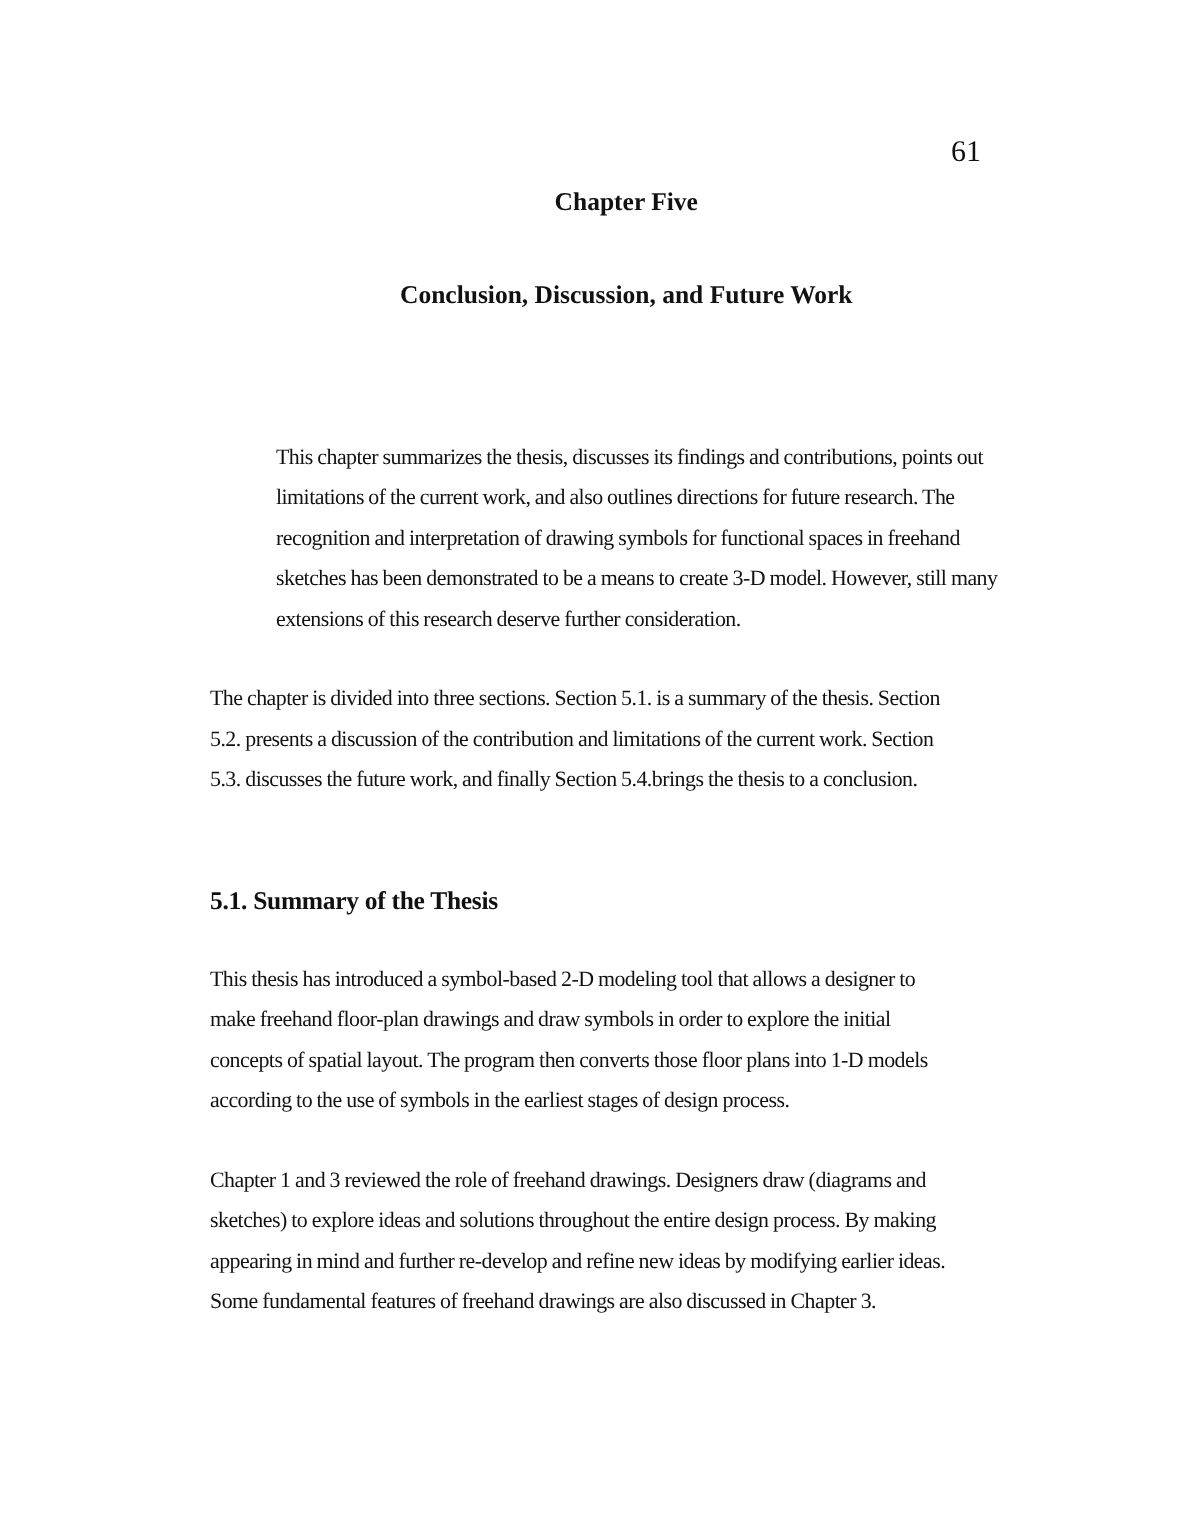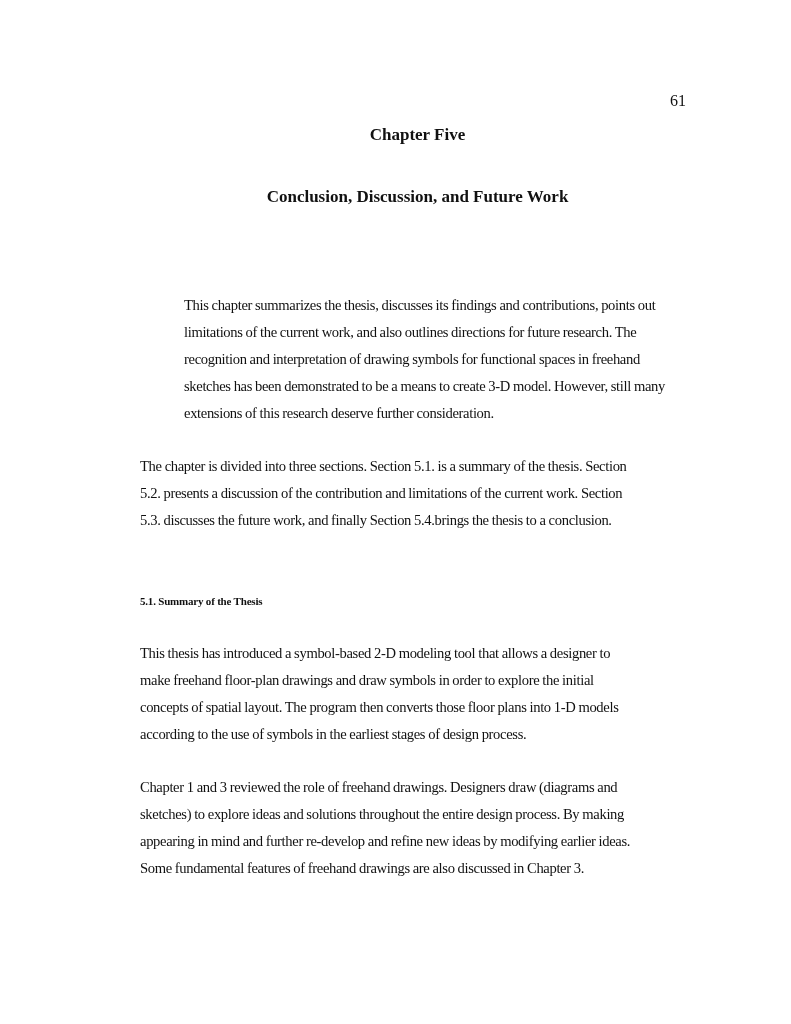--- a/index.html
+++ b/index.html
@@ -10,23 +10,23 @@
     body {
       width: 791px;
       height: 1024px;
       position: relative;
       overflow: hidden;
       font-family: "Liberation Serif", "DejaVu Serif", serif;
       color: #111111;
     }
     .page-number {
       position: absolute;
-      left: 670px;
+      left: 634px;
       top: 92px;
-      font-size: 16px;
+      font-size: 20px;
       line-height: 18px;
     }
     .chapter-label {
       position: absolute;
       left: 0;
       width: 835px;
       top: 125px;
       text-align: center;
       font-weight: bold;
       font-size: 17px;
@@ -54,21 +54,21 @@
       display: block;
       height: 27px;
       line-height: 27px;
       white-space: nowrap;
     }
     .section-heading {
       position: absolute;
       left: 140px;
       top: 592px;
       font-weight: bold;
-      font-size: 11px;
+      font-size: 17px;
       line-height: 18px;
       letter-spacing: -0.2px;
     }
     #p1 { top: 292px; margin-left: 44px; }
     #p2 { top: 453px; }
     #p3 { top: 640px; }
     #p4 { top: 774px; }
   </style>
 </head>
 <body>

